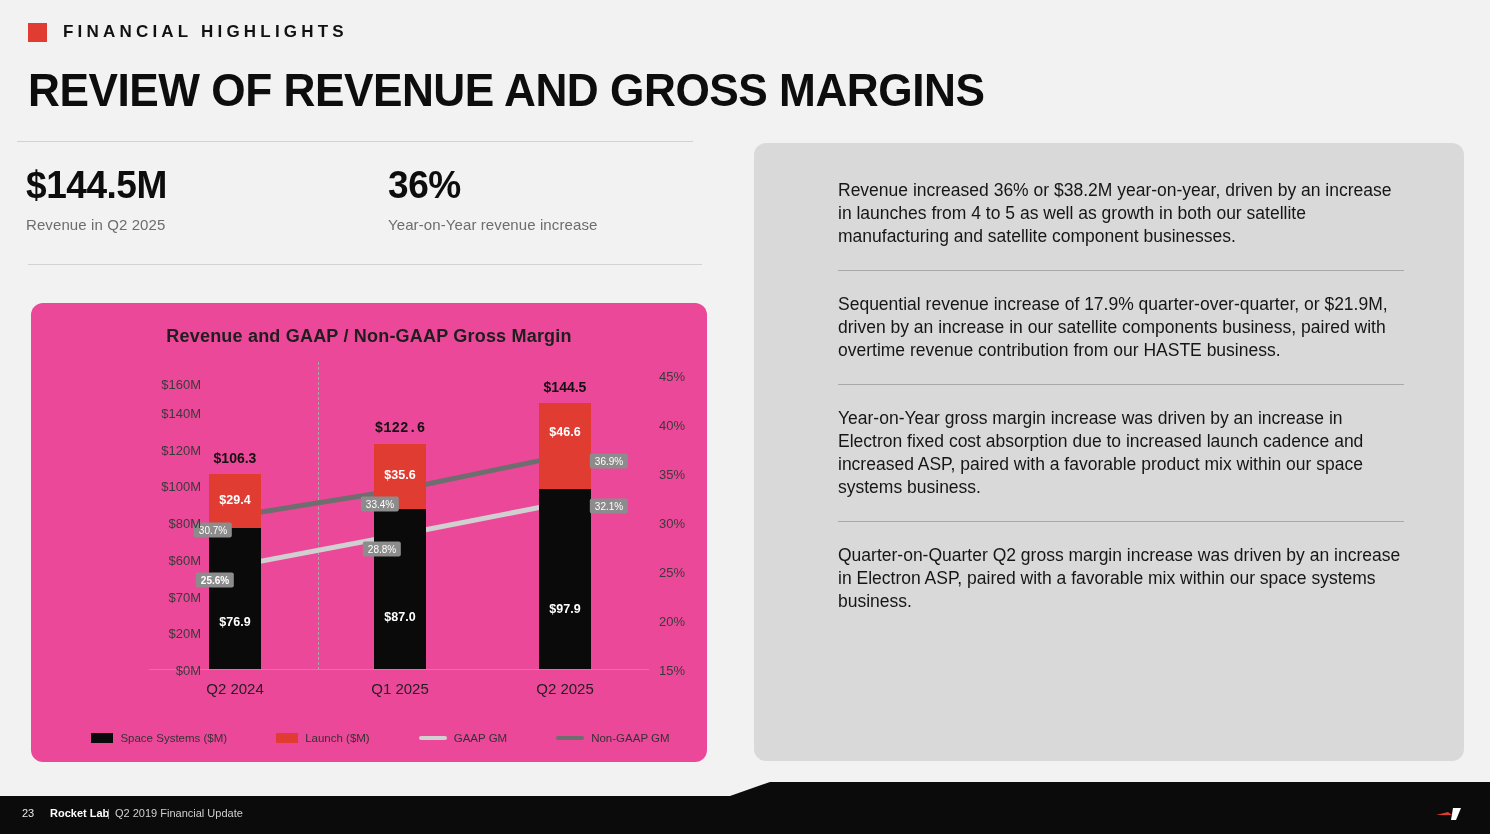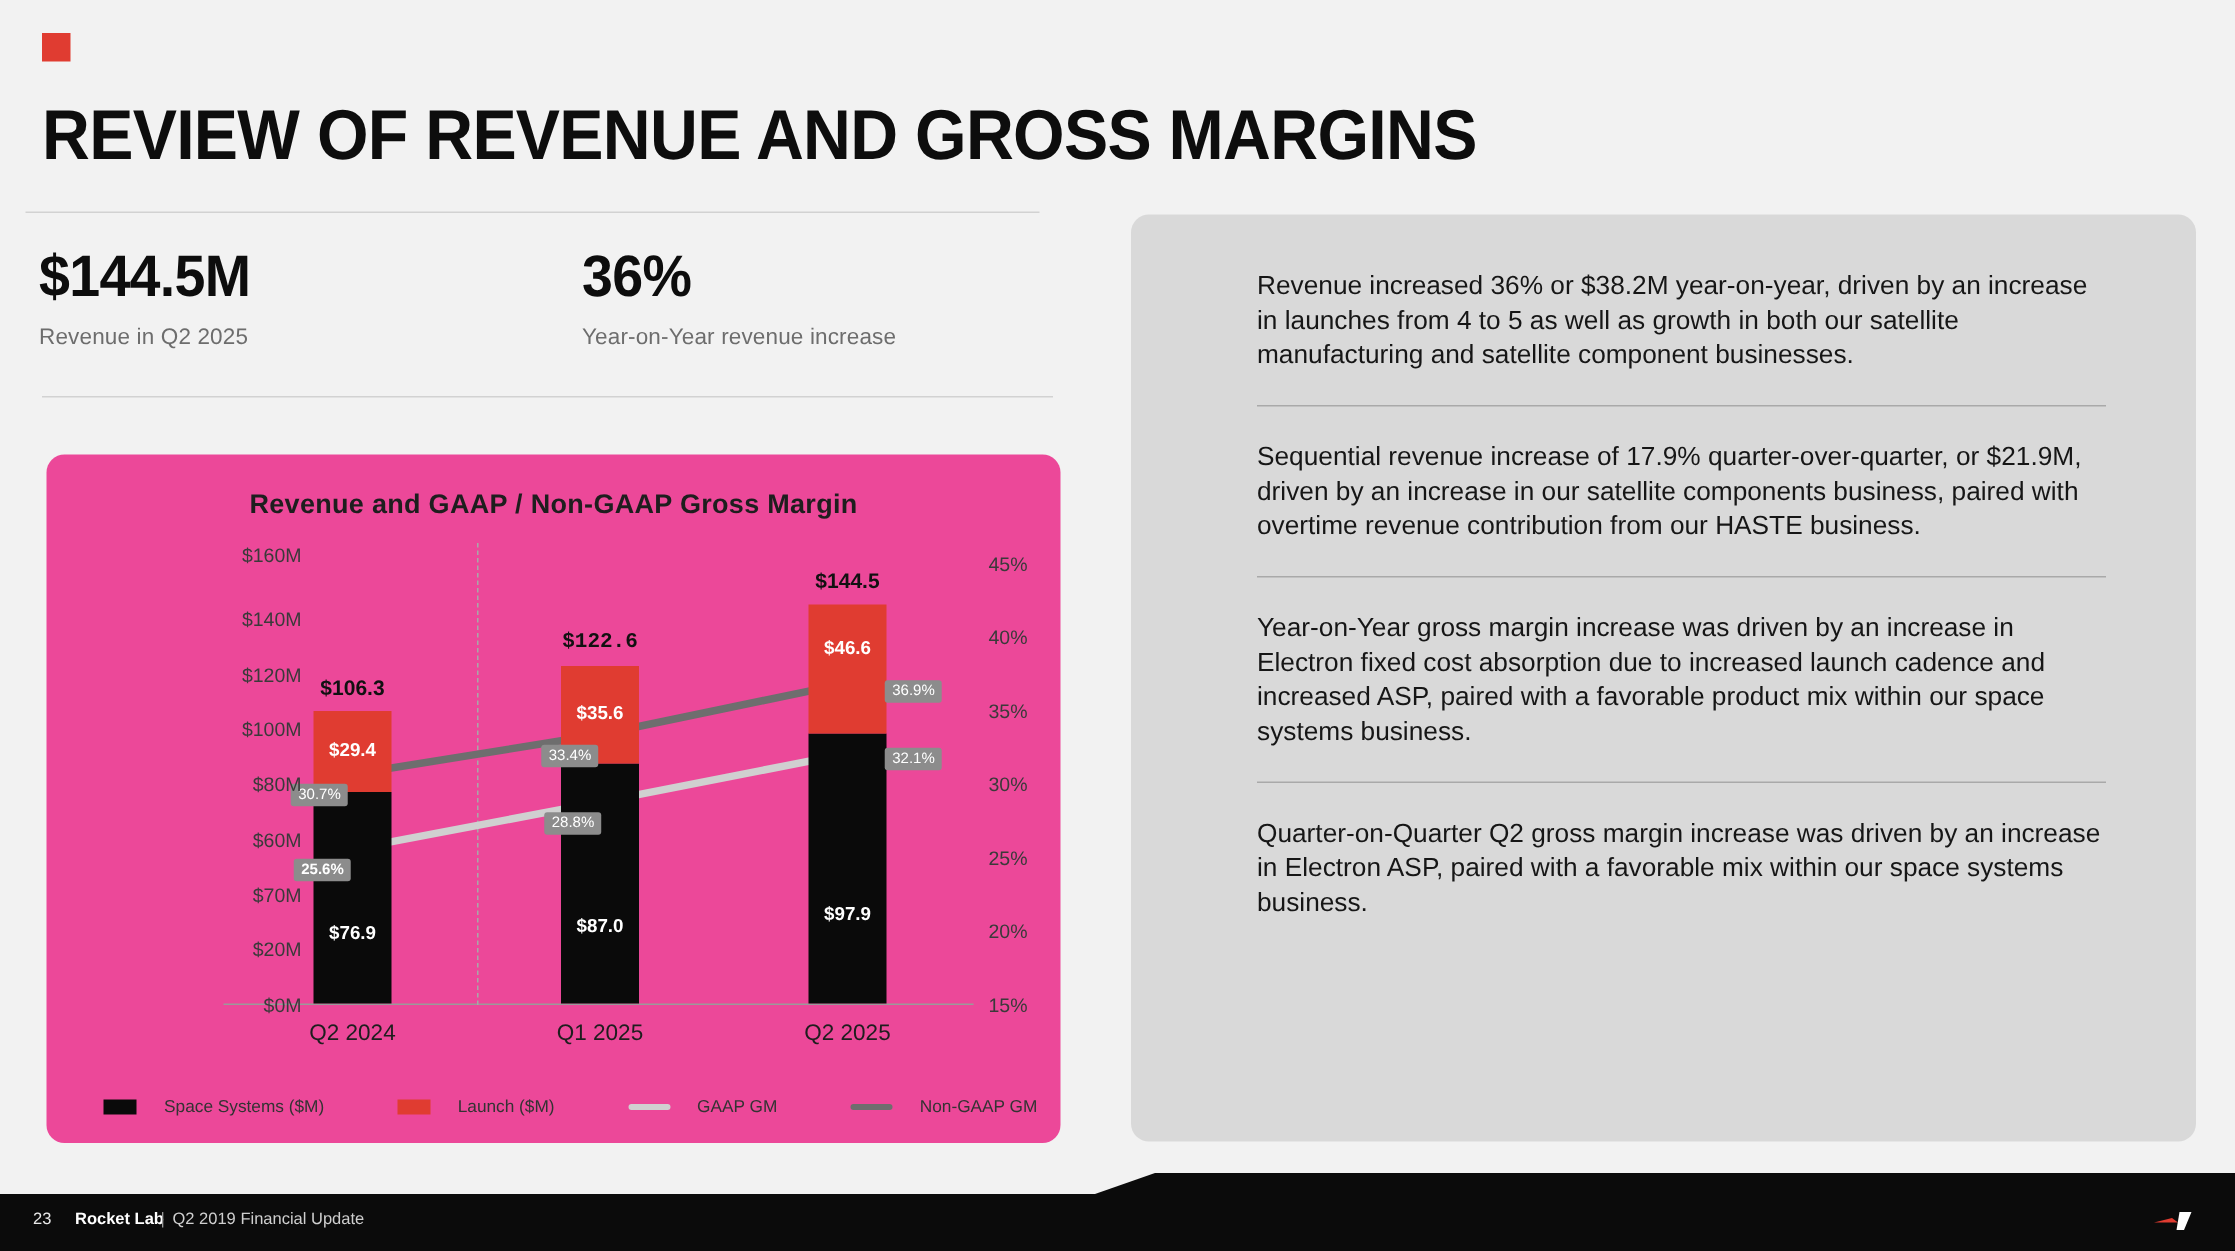--- a/index.html
+++ b/index.html
@@ -85,21 +85,21 @@
     font-size: 15px; color: #1e1e1e;
   }
   .pill {
     position: absolute; font-size: 10px; color: #fff; background: #8c8c8c;
     padding: 2px 5px; border-radius: 2px; white-space: nowrap; transform: translate(-50%,-50%);
   }
   .legend {
     position: absolute; left: 0; right: 0; bottom: 18px;
     display: flex; justify-content: center; align-items: center; gap: 26px;
   }
-  .legend-item { display: flex; align-items: center; gap: 18px; font-size: 11.5px; color: #333; padding-left: 23px; }
+  .legend-item { display: flex; align-items: center; gap: 7px; font-size: 11.5px; color: #333; padding-left: 23px; }
   .swatch-bar { width: 22px; height: 10px; }
   .swatch-line { width: 28px; height: 4px; border-radius: 2px; }
 
   
   .notes {
     position: absolute; left: 754px; top: 143px; width: 710px; height: 618px;
     background: #d9d9d9; border-radius: 12px; padding: 36px 60px 0 84px;
   }
   .note-text { font-size: 17.5px; line-height: 23px; color: #161616; }
   .note-sep { height: 1px; background: #a9a9a9; margin: 22px 0 22px 0; }
@@ -116,20 +116,21 @@
   .footer-sub { position: absolute; left: 115px; top: 11px; font-size: 11px; color: #cfcfcf; }
   .footer-logo { position: absolute; right: 26px; top: 10px; width: 30px; height: 16px; }
 </style>
 </head>
 <body>
 
 <div class="slide">
 
   <div class="eyebrow">
     <div class="eyebrow-mark"></div>
+    <div class="eyebrow-text">FINANCIAL HIGHLIGHTS</div>
   </div>
   <div class="page-title">REVIEW OF REVENUE AND GROSS MARGINS</div>
 
   <div class="rule rule-top"></div>
 
   <div class="kpi kpi-1">
     <div class="kpi-value">$144.5M</div>
     <div class="kpi-label">Revenue in Q2 2025</div>
   </div>
   <div class="kpi kpi-2">
@@ -185,21 +186,21 @@
           <div class="pill" style="left: 460px; top: 130.42px;">32.1%</div>
         </div>
     <div class="ytick" style="left: 118px; top: 312px;">$0M</div>
         <div class="ytick" style="left: 118px; top: 275.25px;">$20M</div>
         <div class="ytick" style="left: 118px; top: 238.5px;">$70M</div>
         <div class="ytick" style="left: 118px; top: 201.75px;">$60M</div>
         <div class="ytick" style="left: 118px; top: 165px;">$80M</div>
         <div class="ytick" style="left: 118px; top: 128.25px;">$100M</div>
         <div class="ytick" style="left: 118px; top: 91.5px;">$120M</div>
         <div class="ytick" style="left: 118px; top: 54.75px;">$140M</div>
-        <div class="ytick" style="left: 118px; top: 12px;">$160M</div>
+        <div class="ytick" style="left: 118px; top: 26px;">$160M</div>
         <div class="y2tick" style="left: 618px; top: 312px;">15%</div>
         <div class="y2tick" style="left: 618px; top: 263px;">20%</div>
         <div class="y2tick" style="left: 618px; top: 214px;">25%</div>
         <div class="y2tick" style="left: 618px; top: 165px;">30%</div>
         <div class="y2tick" style="left: 618px; top: 116px;">35%</div>
         <div class="y2tick" style="left: 618px; top: 67px;">40%</div>
         <div class="y2tick" style="left: 618px; top: 18px;">45%</div>
         <div class="xtick" style="left: 124px; top: 322px;">Q2 2024</div>
         <div class="xtick" style="left: 289px; top: 322px;">Q1 2025</div>
         <div class="xtick" style="left: 454px; top: 322px;">Q2 2025</div>

